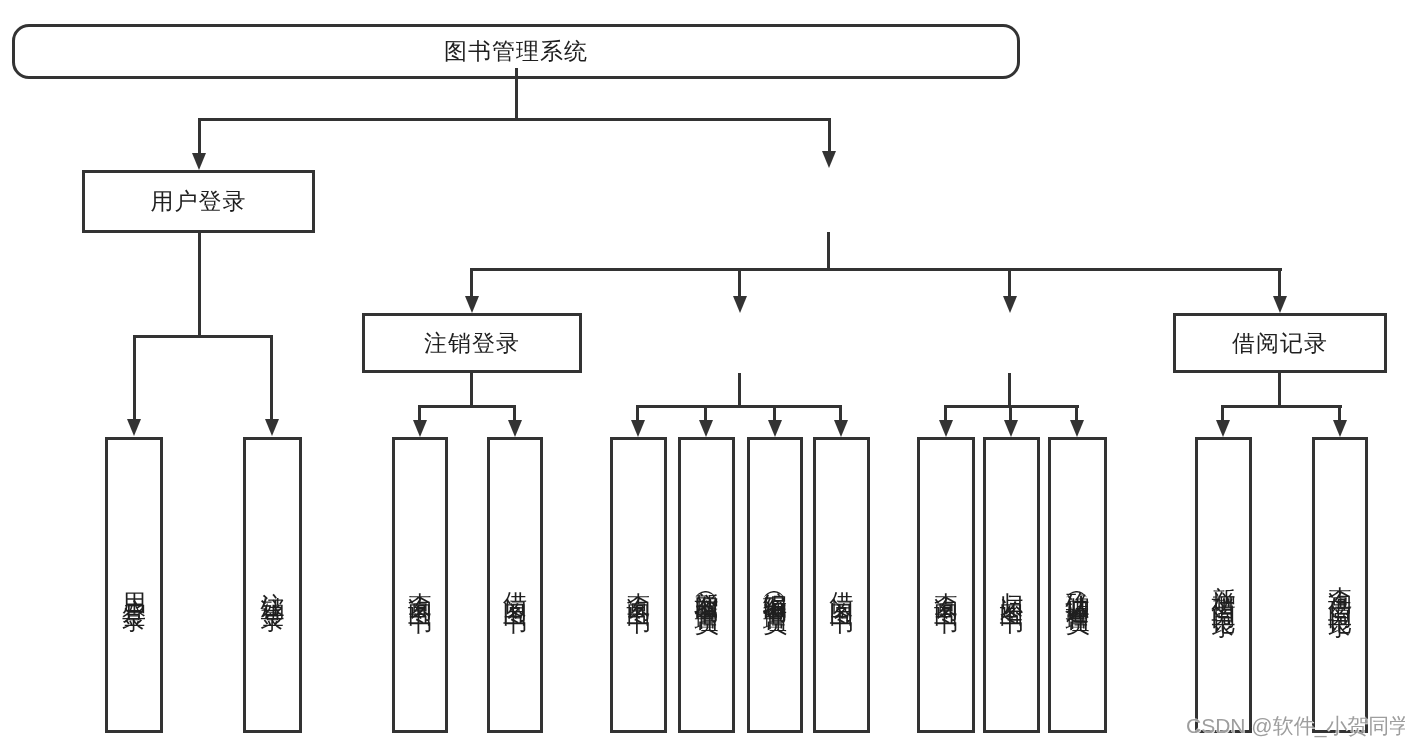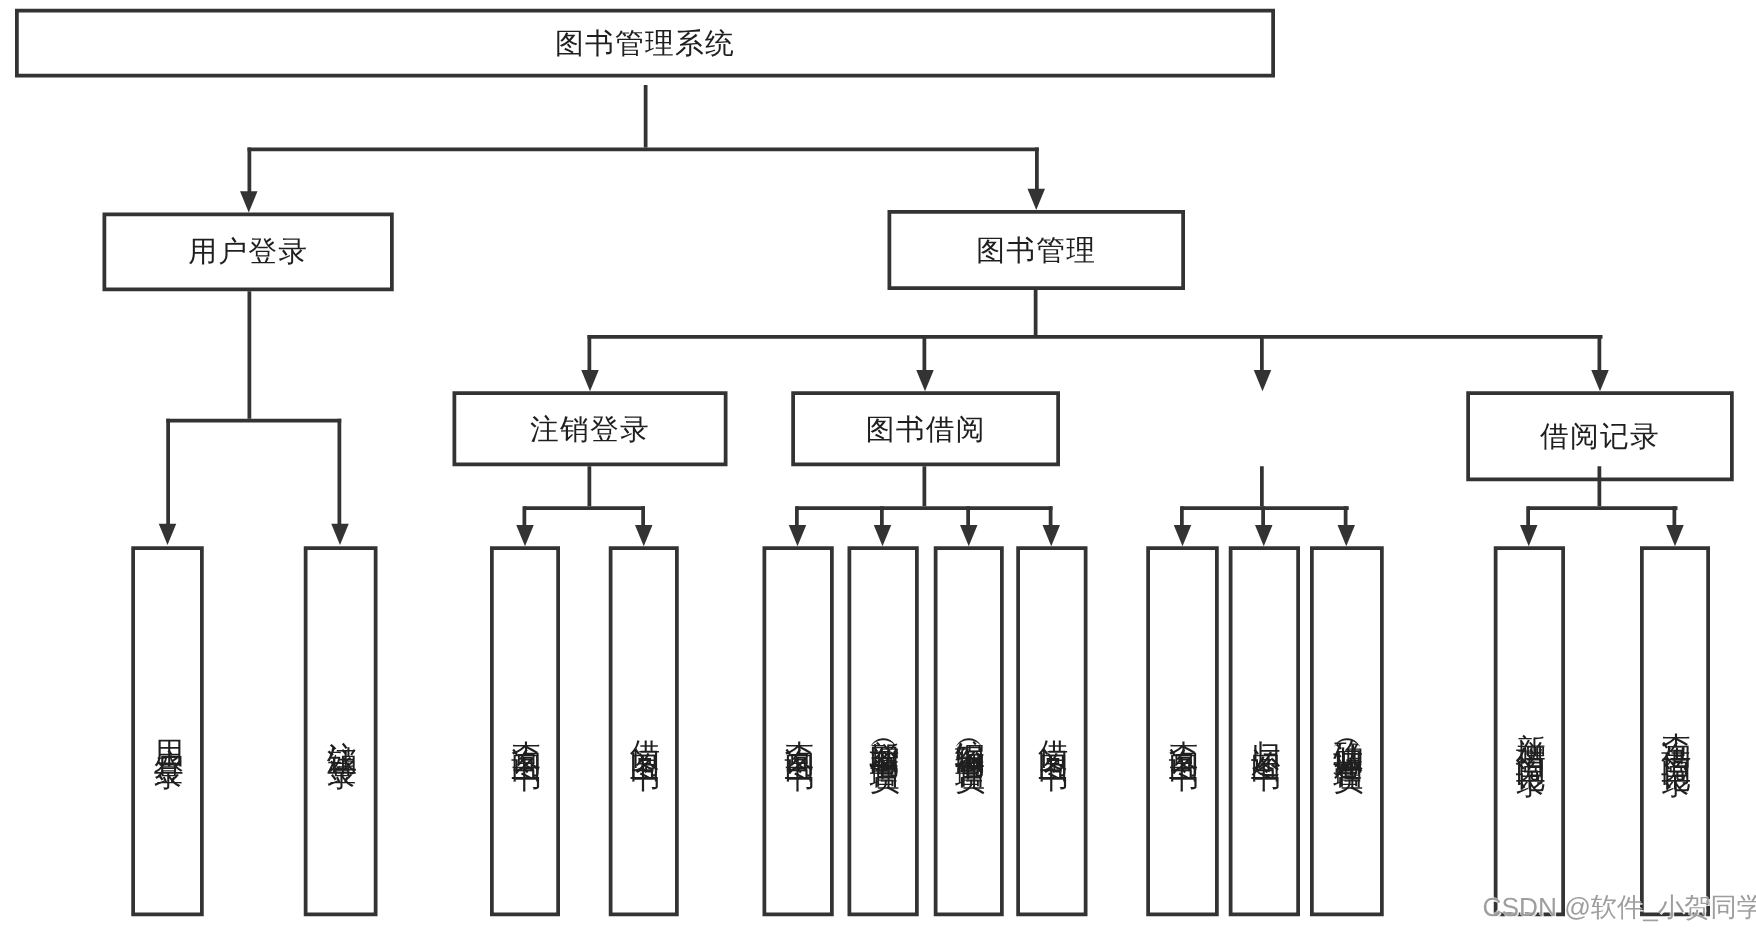--- a/index.html
+++ b/index.html
@@ -15,38 +15,32 @@
   .arr{position:absolute;width:0;height:0;border-left:7px solid transparent;
        border-right:7px solid transparent;border-top:17px solid #333333;}
   .watermark{position:absolute;left:1186px;top:712px;font-size:21px;color:#9e9e9e;
        z-index:5;white-space:nowrap;text-shadow:1px 1px 0 rgba(255,255,255,0.85),-1px -1px 0 rgba(255,255,255,0.6);}
 </style>
 </head>
 <body>
 
 <div class="canvas">
 
-  <div class="box h" style="left:12px;top:7px;width:1008px;height:55px;">
+  <div class="box h" style="left:12px;top:24px;width:1008px;height:55px;border-radius:17px;">
     <span>图书管理系统</span>
   </div>
 
   <div class="box h" style="left:82px;top:170px;width:233px;height:63px;">
     <span>用户登录</span>
   </div>
-  <div class="box h" style="left:710px;top:168px;width:238px;height:64px;">
-    <span>图书管理</span>
-  </div>
 
   <div class="box h" style="left:362px;top:313px;width:220px;height:60px;">
     <span>注销登录</span>
   </div>
-  <div class="box h" style="left:633px;top:313px;width:215px;height:60px;">
-    <span>图书借阅</span>
-  </div>
-  <div class="box h" style="left:1173px;top:313px;width:214px;height:72px;">
+  <div class="box h" style="left:1173px;top:313px;width:214px;height:60px;">
     <span>借阅记录</span>
   </div>
 
   <div class="box leaf" style="left:105px;top:437px;width:58px;height:296px;">
     <span class="vtxt">用户登录</span>
   </div>
   <div class="box leaf" style="left:243px;top:437px;width:59px;height:296px;">
     <span class="vtxt">注销登录</span>
   </div>
 

